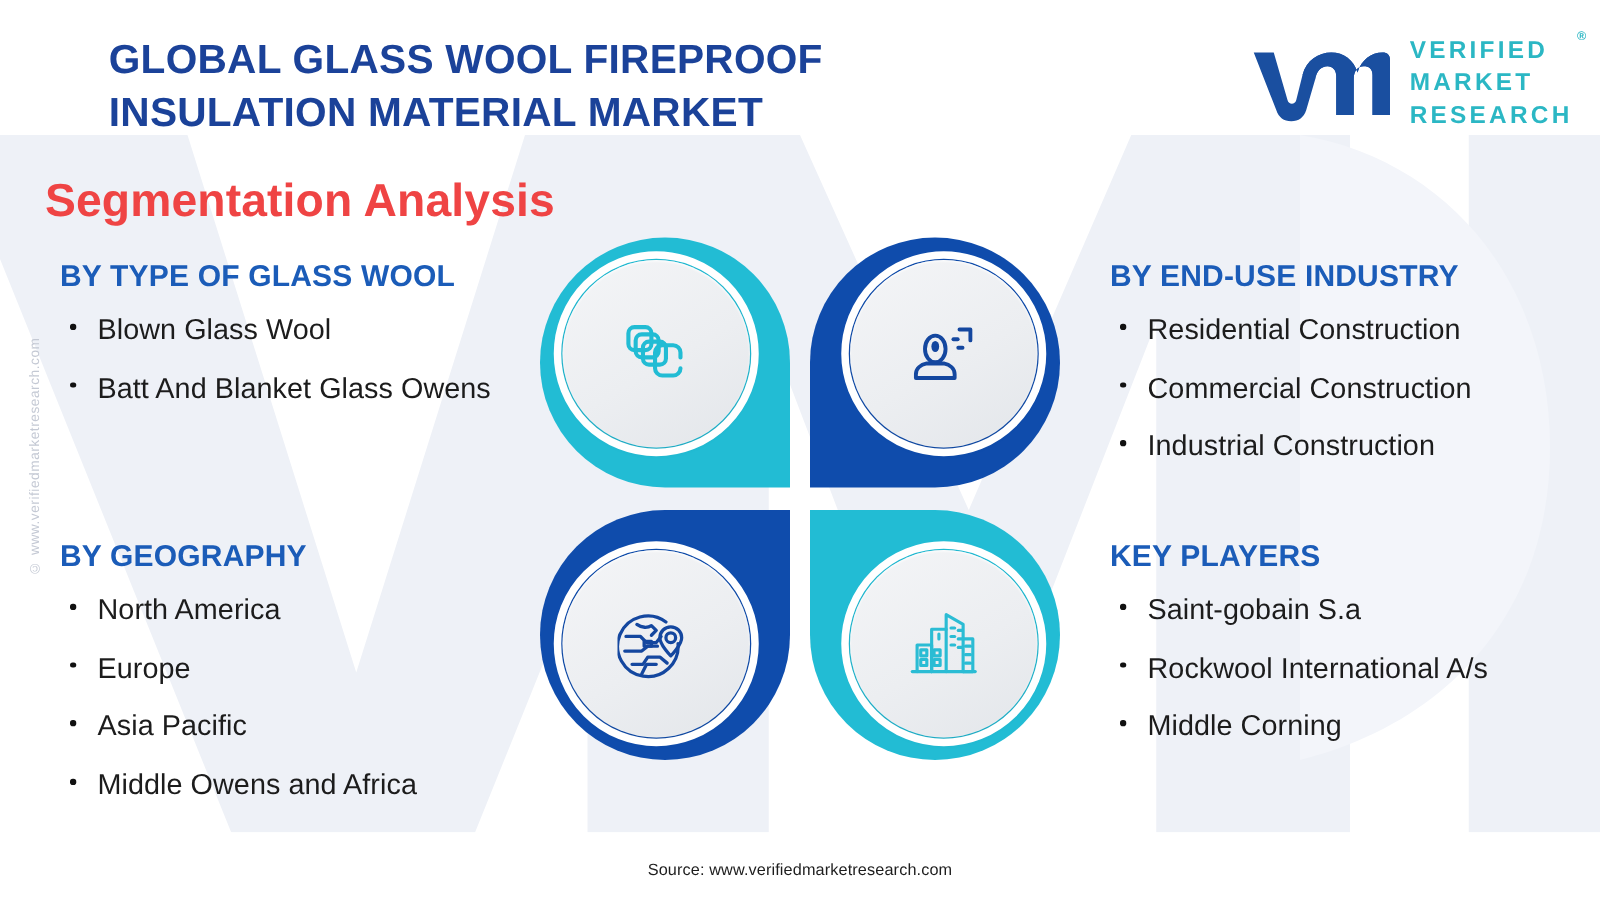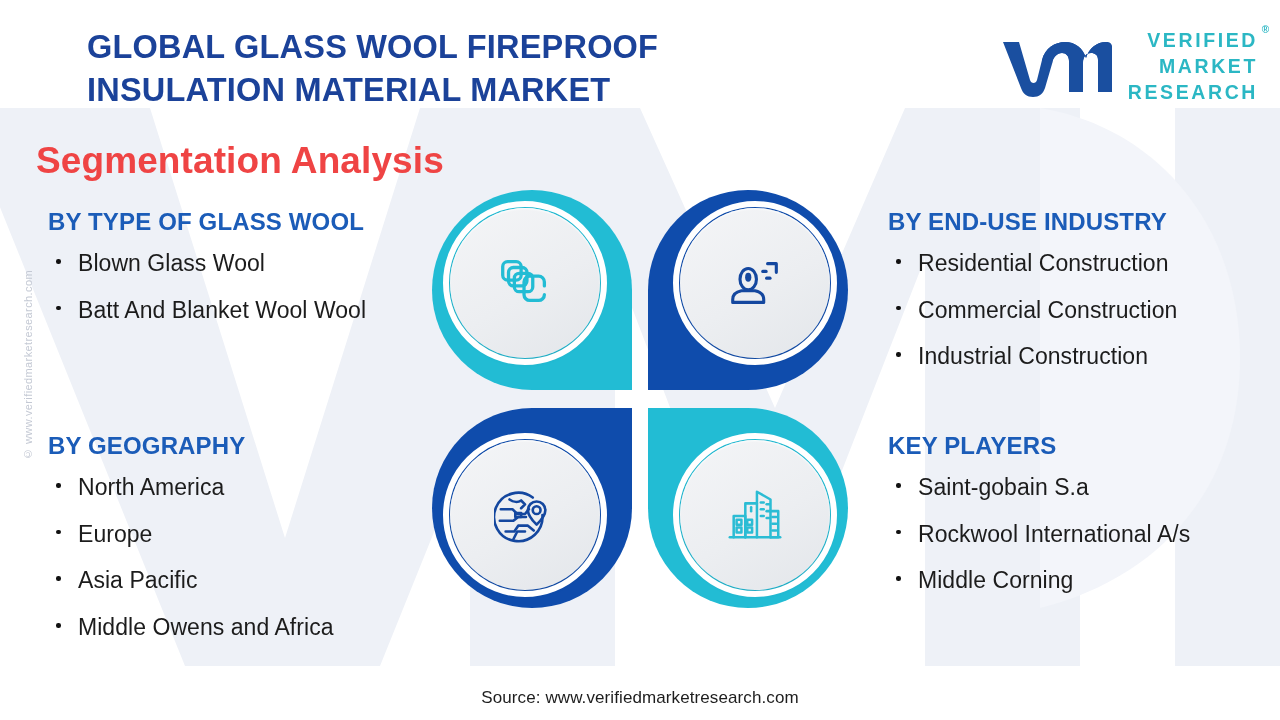--- a/index.html
+++ b/index.html
@@ -53,21 +53,21 @@
     gap:13px;
   }
   .logo-mark{width:118px;height:62px;display:block;}
   .logo-words{
     position:relative;
     color:#2bb7c4;
     font-size:19.5px;
     font-weight:700;
     letter-spacing:2.6px;
     line-height:1.33;
-    text-align:right;
+    text-align:left;
     white-space:nowrap;
   }
   .logo-words .lw{display:block;}
   .logo-words .reg{
     position:absolute;
     right:-11px;top:-5px;
     font-size:10px;
     letter-spacing:0;
     font-weight:700;
   }
@@ -206,21 +206,21 @@
   }
   #petal-key .disc{right:18px;bottom:18px;}
 
   
   .source{
     position:absolute;
     left:0;right:0;top:688px;
     z-index:5;
     text-align:center;
     color:#1d1d1d;
-    font-size:17px;
+    font-size:13px;
     letter-spacing:.1px;
   }
 </style>
 </head>
 <body>
 
 <div id="stage">
 
   <div class="bg-wm">
     <svg width="1280" height="558" viewBox="0 0 1280 558" aria-hidden="true">
@@ -254,21 +254,21 @@
   </div>
 
   <div class="subtitle">Segmentation Analysis</div>
 
   <div class="side-wm">© www.verifiedmarketresearch.com</div>
 
   <div class="block left" id="blk-type">
     <h3>BY TYPE OF GLASS WOOL</h3>
     <ul>
       <li>Blown Glass Wool</li>
-      <li>Batt And Blanket Wool Wool</li>
+      <li>Batt And Blanket Glass Owens</li>
     </ul>
   </div>
 
   <div class="block left" id="blk-geo">
     <h3>BY GEOGRAPHY</h3>
     <ul>
       <li>North America</li>
       <li>Europe</li>
       <li>Asia Pacific</li>
       <li>Middle Owens and Africa</li>

